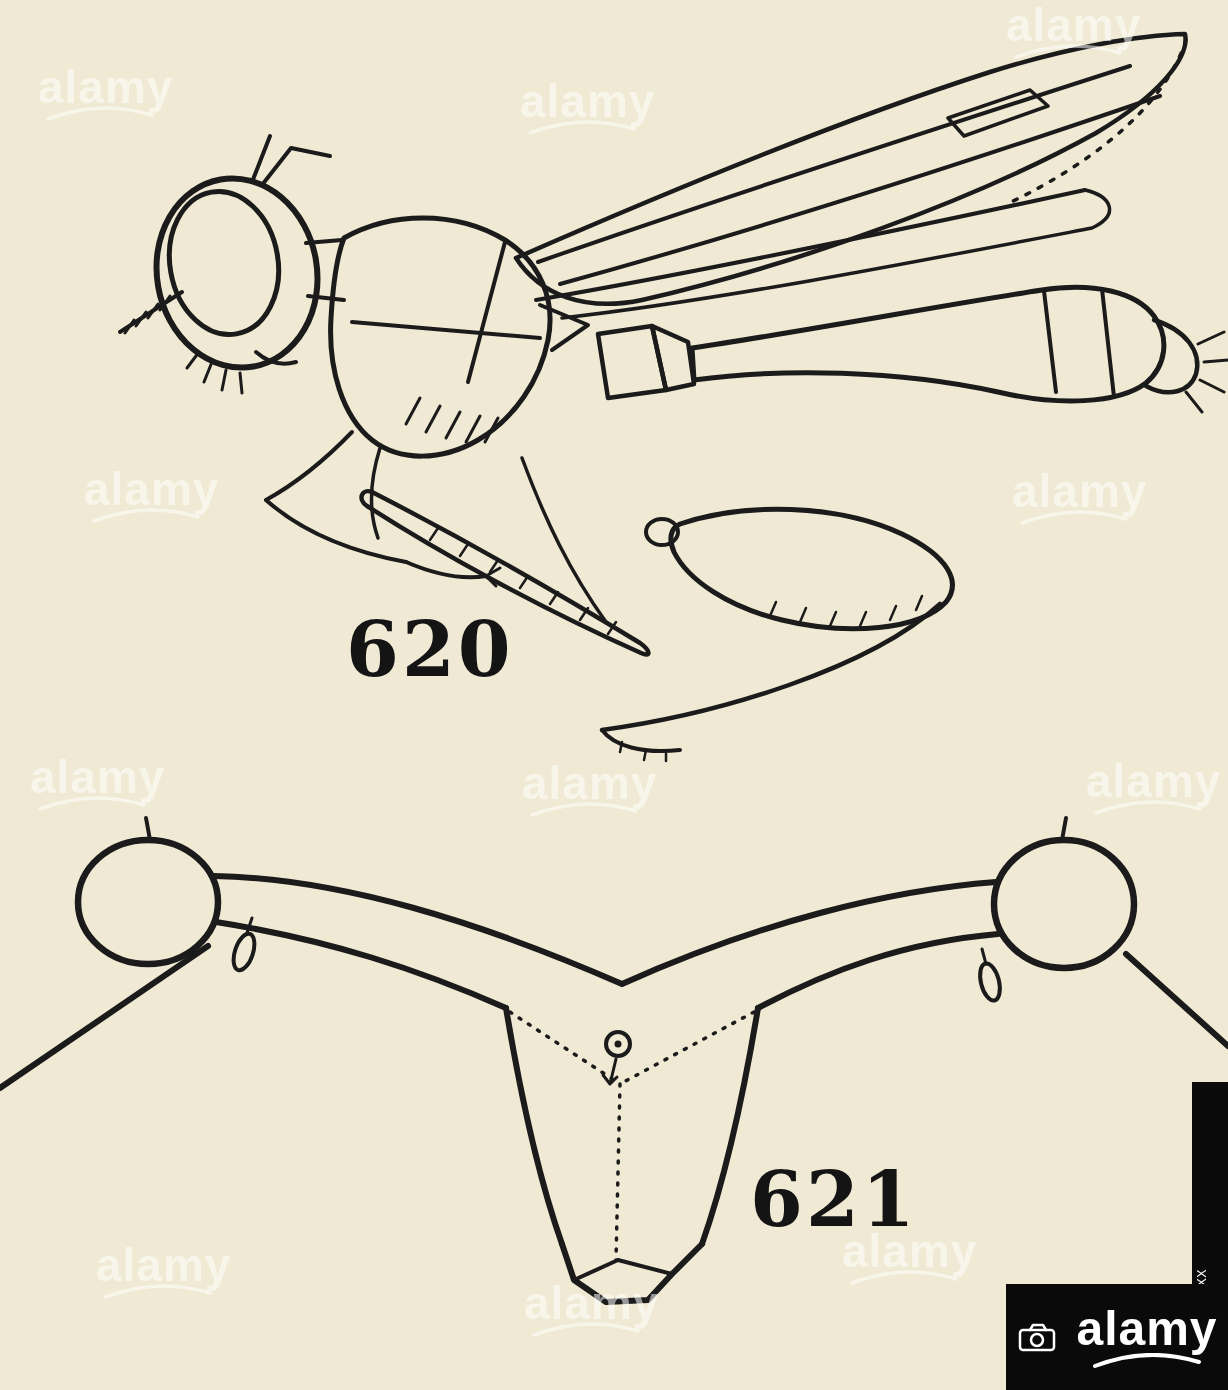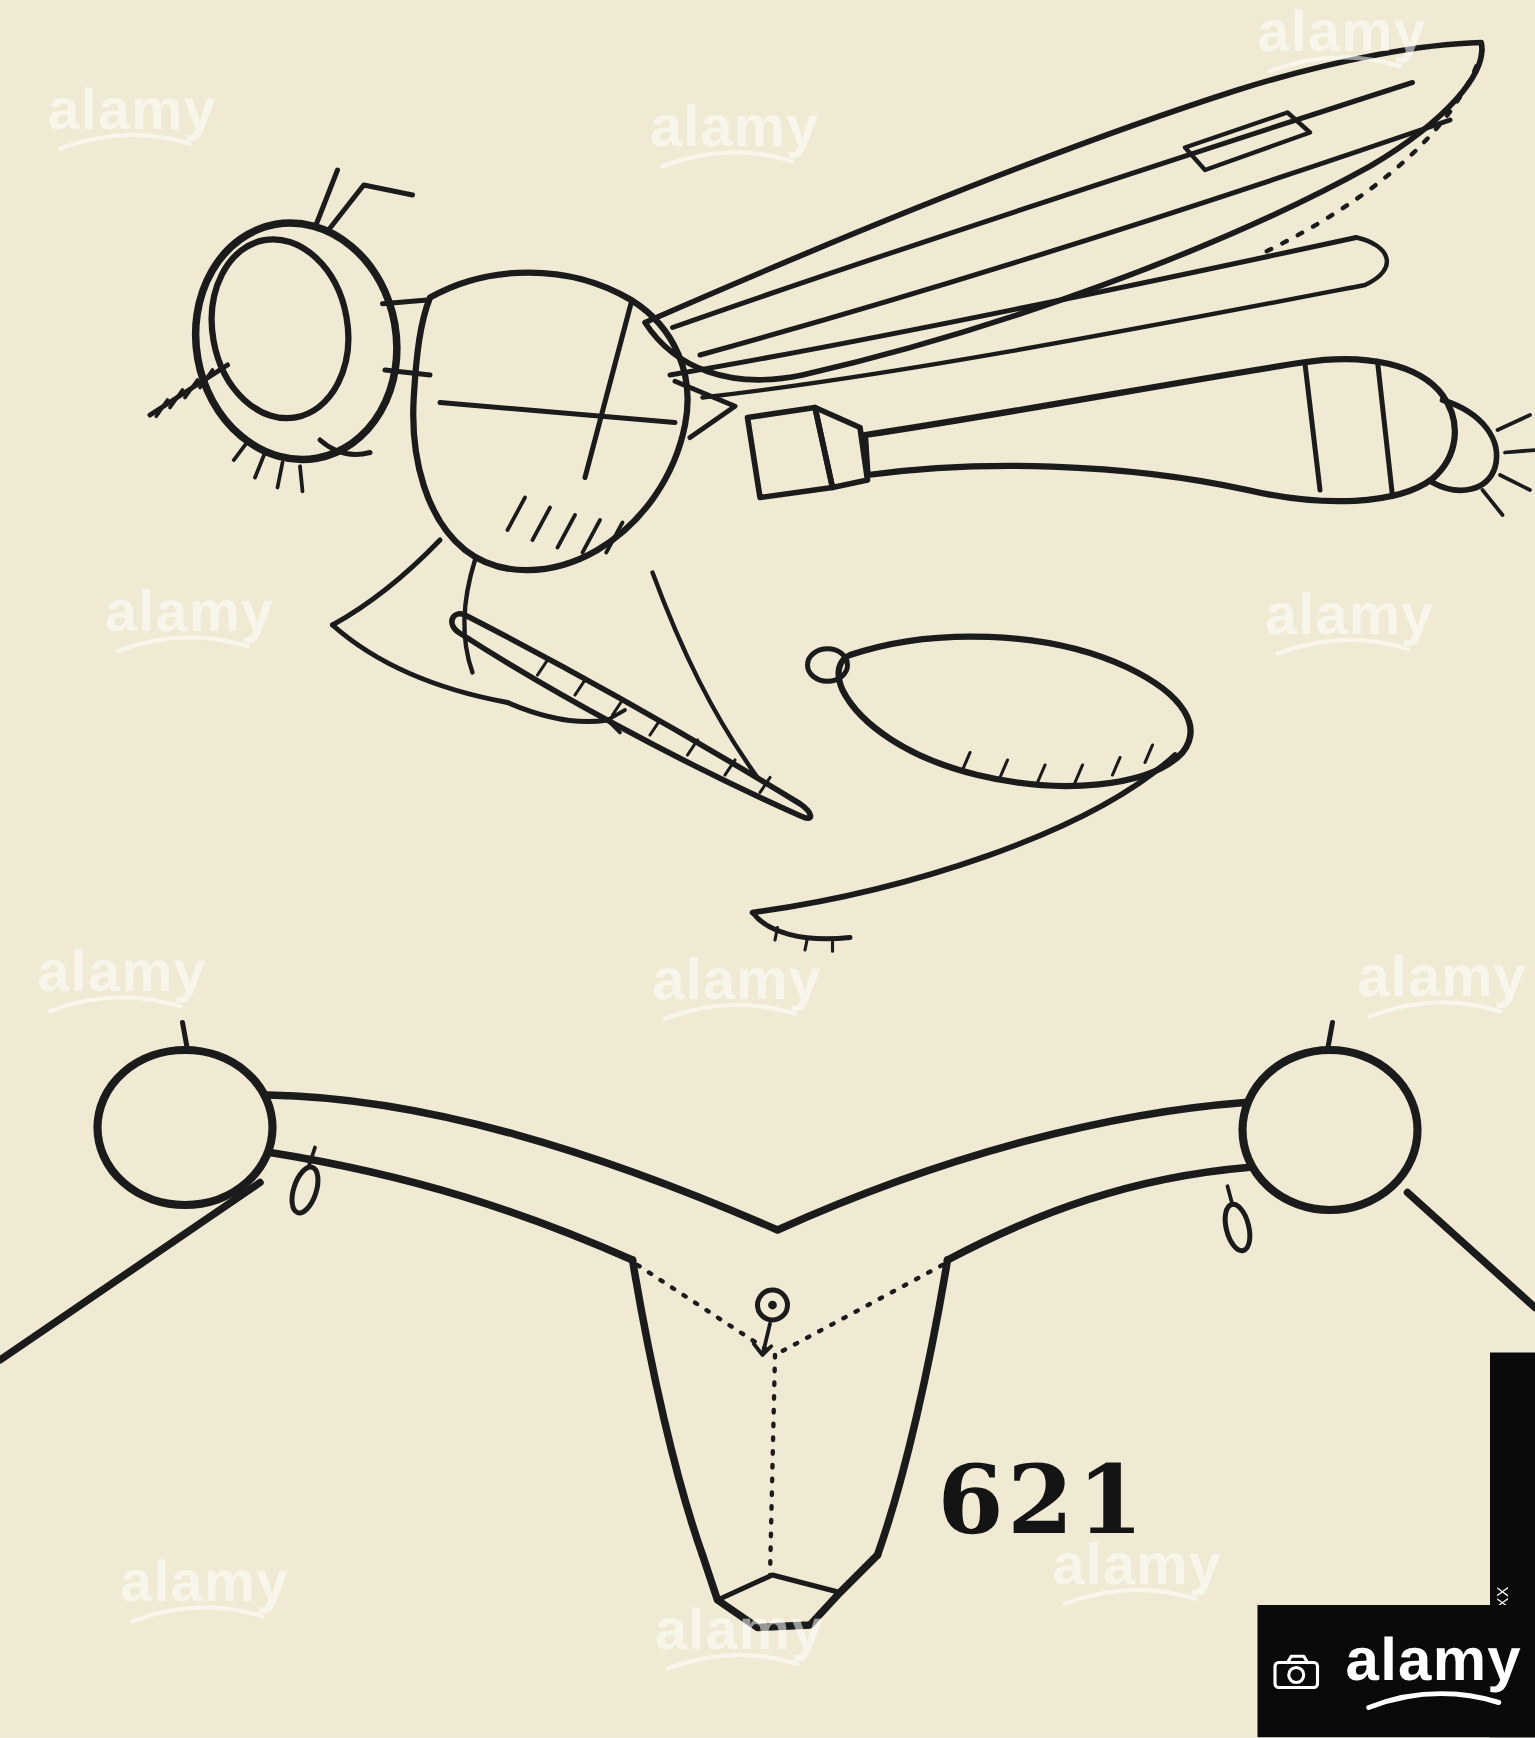--- a/index.html
+++ b/index.html
@@ -178,20 +178,21 @@
         <path d="M986 152 L982 137" stroke-width="3"></path>
       </g>
 
       <g>
         <path d="M0 276 L208 134" stroke-width="6"></path>
         <path d="M1126 142 L1228 234" stroke-width="6"></path>
       </g>
     </g>
   </svg>
 
+  <div id="label620" class="fig-label">620</div>
   <div id="label621" class="fig-label">621</div>
 
   <div>
       <div class="wm" style="left: 38px; top: 64px;"><span>alamy</span><svg class="arc" width="112" height="16" viewBox="0 0 112 16">
           <path d="M4 13 Q56 -7 108 9"></path>
         </svg></div>
       <div class="wm" style="left: 520px; top: 78px;"><span>alamy</span><svg class="arc" width="112" height="16" viewBox="0 0 112 16">
           <path d="M4 13 Q56 -7 108 9"></path>
         </svg></div>
       <div class="wm" style="left: 1006px; top: 2px;"><span>alamy</span><svg class="arc" width="112" height="16" viewBox="0 0 112 16">

